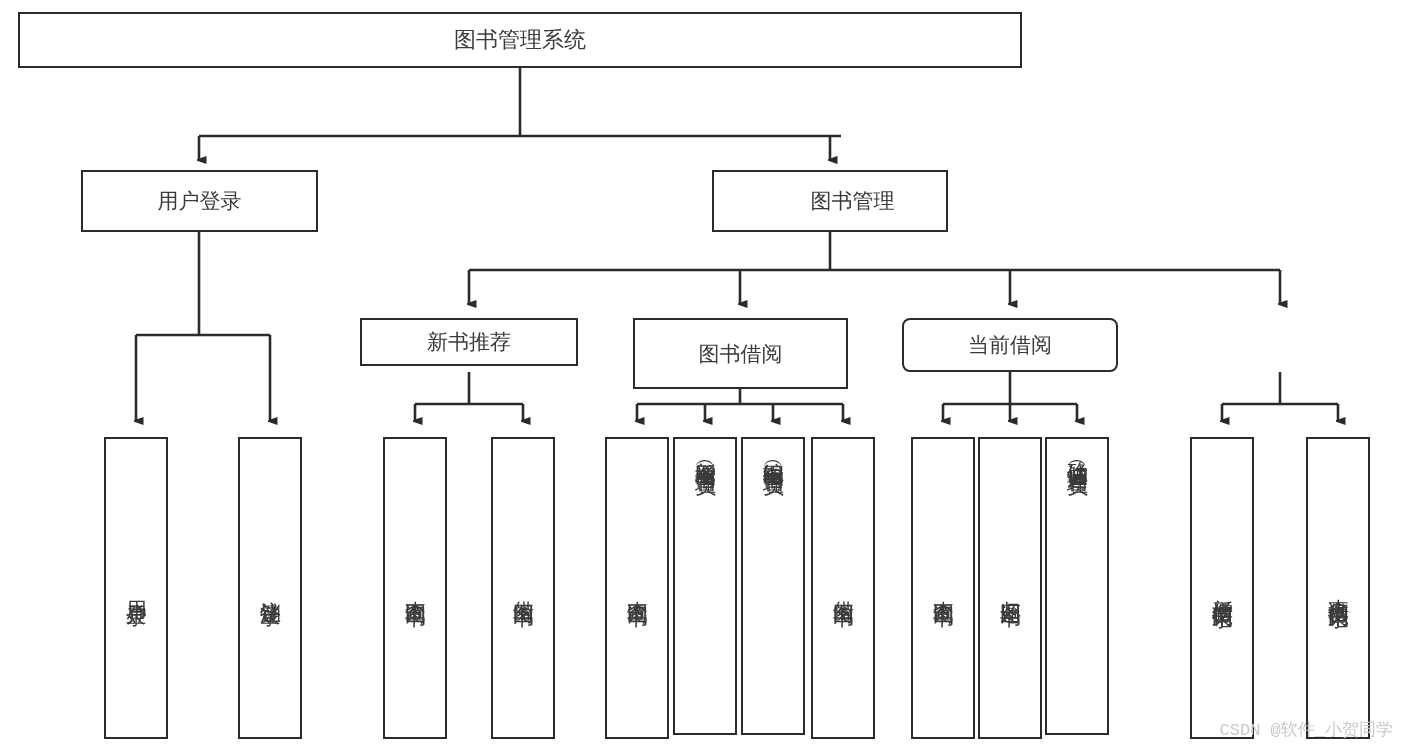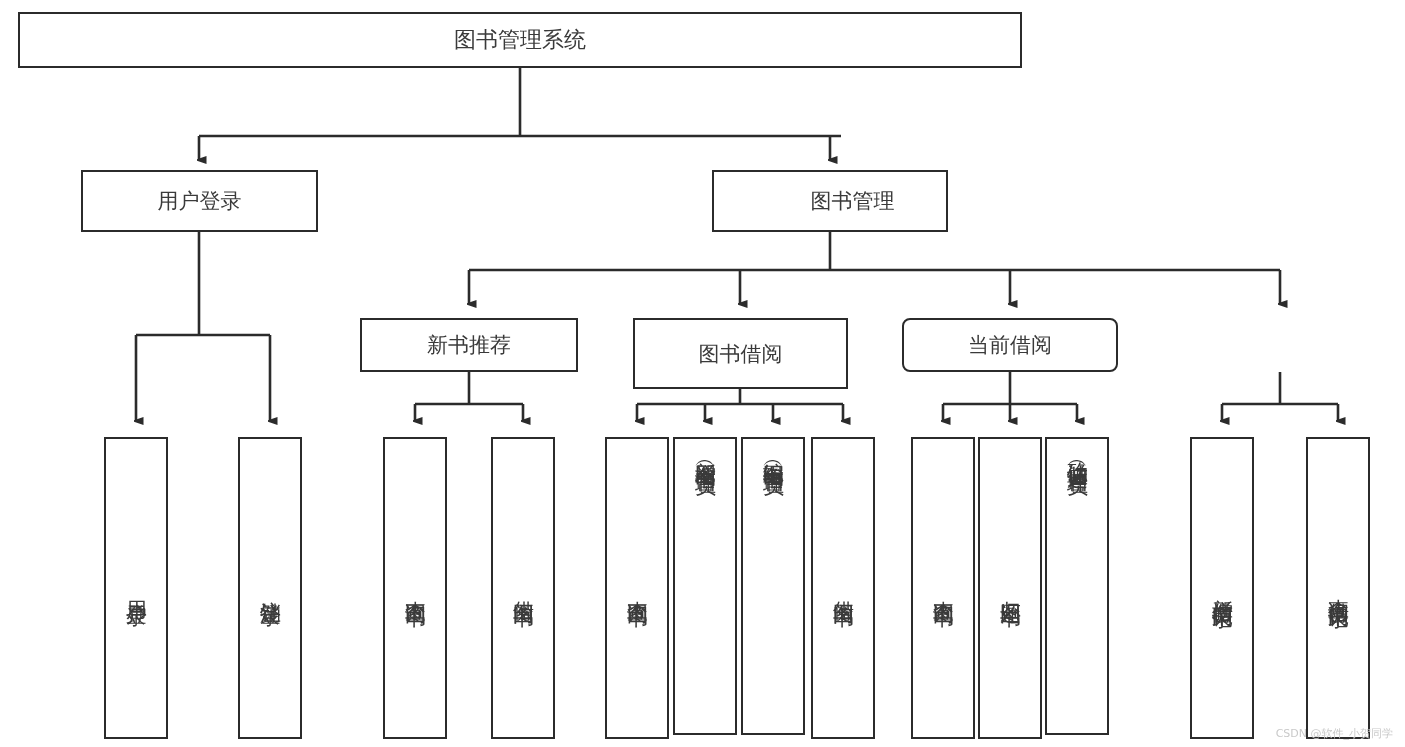--- a/index.html
+++ b/index.html
@@ -45,24 +45,25 @@
     color:#3a3a3a;
     letter-spacing:2px;
     line-height:1;
     white-space:nowrap;
   }
   .leaf.topalign{align-items:flex-start;padding-top:6px;}
 
   #watermark{
     position:absolute;
     right:12px;bottom:6px;
-    font-size:11px;
+    font-size:17px;
     color:#c9c9c9;
     z-index:20;
     white-space:nowrap;
+    font-family:Liberation Mono, monospace;
   }
 </style>
 </head>
 <body>
 
 <div id="canvas">
 
   <svg id="links" viewBox="0 0 1405 747" xmlns="http://www.w3.org/2000/svg">
     <defs>
       <marker id="arrow" markerWidth="10" markerHeight="10" refX="4" refY="7.5" orient="auto" markerUnits="userSpaceOnUse">
@@ -117,21 +118,21 @@
     <span>图书管理系统</span>
   </div>
 
   <div class="node lvl2" style="left:81px;top:170px;width:237px;height:62px;">
     <span>用户登录</span>
   </div>
   <div class="node lvl2" style="left:712px;top:170px;width:236px;height:62px;padding-left:45px;">
     <span>图书管理</span>
   </div>
 
-  <div class="node lvl3" style="left:360px;top:318px;width:218px;height:54px;">
+  <div class="node lvl3" style="left:360px;top:318px;width:218px;height:48px;">
     <span>新书推荐</span>
   </div>
   <div class="node lvl3" style="left:633px;top:318px;width:215px;height:71px;font-family:Liberation Serif, serif;">
     <span>图书借阅</span>
   </div>
   <div class="node lvl3" style="left:902px;top:318px;width:216px;height:54px;border-radius:8px;">
     <span>当前借阅</span>
   </div>
 
   <div class="leaf" style="left:104px;top:437px;width:64px;height:302px;">

